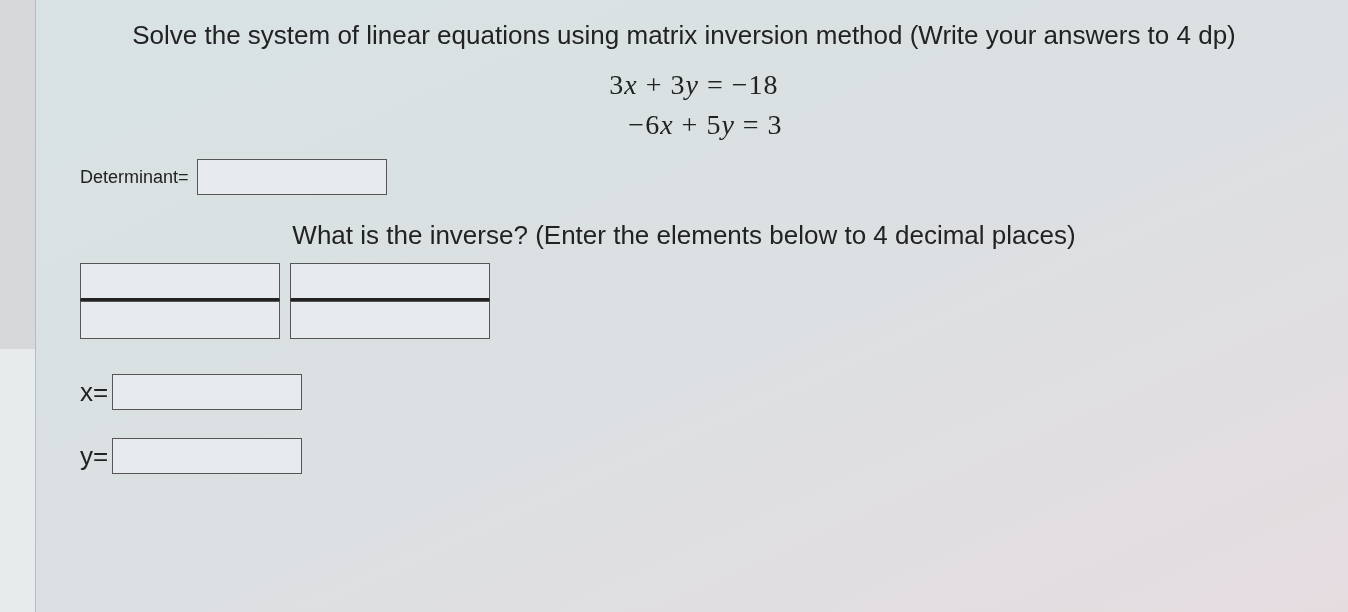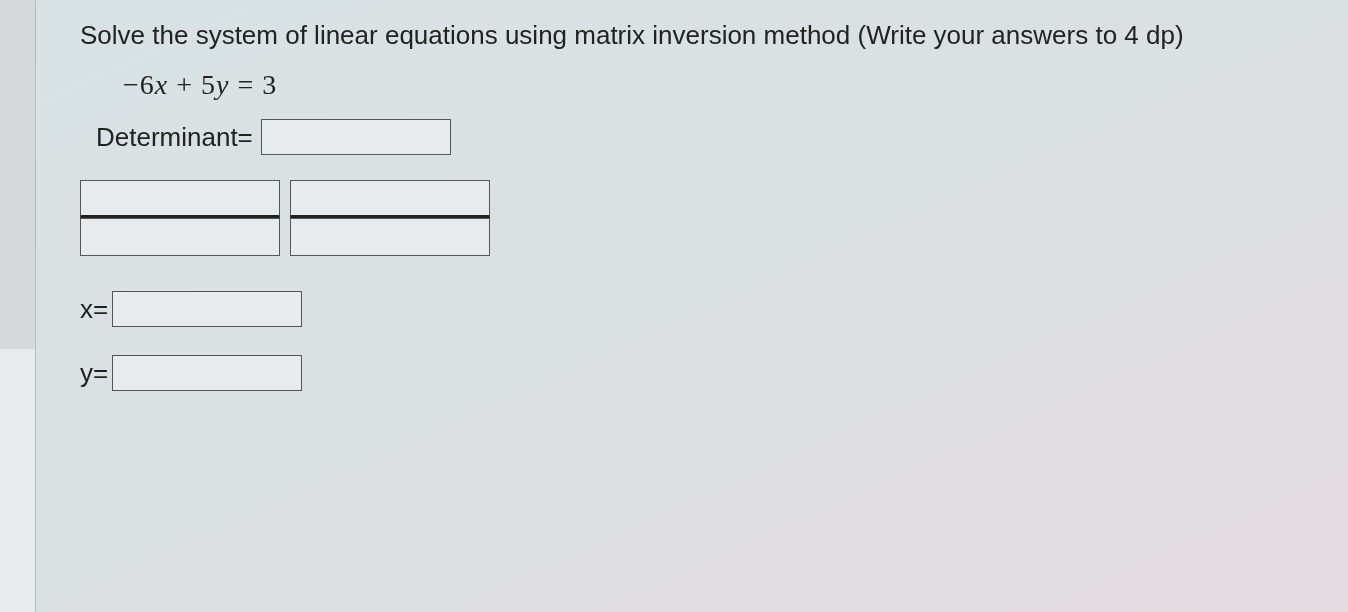--- a/index.html
+++ b/index.html
@@ -20,20 +20,21 @@
       position: absolute;
       left: 0;
       top: 0;
       width: 36px;
       height: 100%;
       background: linear-gradient(to bottom, #d6d8d9 0%, #d6d8d9 57%, #e8ebec 57%, #e8ebec 100%);
       border-right: 1px solid #b8bcbe;
     }
     .content {
       margin-left: 20px;
+      text-align: center;
     }
     .instruction {
       font-size: 26px;
       color: #222;
       margin-bottom: 18px;
       font-weight: 400;
     }
     .equation {
       font-family: 'Cambria Math', 'STIX', serif;
       font-size: 28px;
@@ -46,24 +47,23 @@
     .equation .num {
       font-style: normal;
     }
     .label-row {
       display: flex;
       align-items: center;
       margin-top: 18px;
       margin-bottom: 25px;
     }
     .det-label {
-      font-size: 26px;
+      font-size: 18px;
       color: #222;
       margin-right: 8px;
-      margin-left: 16px;
     }
     .input-box {
       border: 1px solid #555;
       background: #e8ebed;
       height: 36px;
       display: inline-block;
     }
     .det-input {
       width: 190px;
     }
@@ -105,29 +105,33 @@
     }
   </style>
 </head>
 <body>
 
 <div class="left-edge"></div>
 
 <div class="content">
   <div class="instruction">Solve the system of linear equations using matrix inversion method (Write your answers to 4 dp)</div>
 
+  <div class="equation">
+    <span class="num">3</span>x <span class="num">+ 3</span>y <span class="num">= −18</span>
+  </div>
   <div class="equation" style="margin-left:43px;">
     <span class="num">−6</span>x <span class="num">+ 5</span>y <span class="num">= 3</span>
   </div>
 
   <div class="label-row">
     <span class="det-label">Determinant=</span>
     <span class="input-box det-input"></span>
   </div>
 
+  <div class="inverse-question">What is the inverse? (Enter the elements below to 4 decimal places)</div>
 
   <div class="matrix-grid">
     <div class="matrix-col">
       <span class="matrix-input"></span>
       <span class="matrix-input"></span>
     </div>
     <div class="matrix-col">
       <span class="matrix-input"></span>
       <span class="matrix-input"></span>
     </div>

